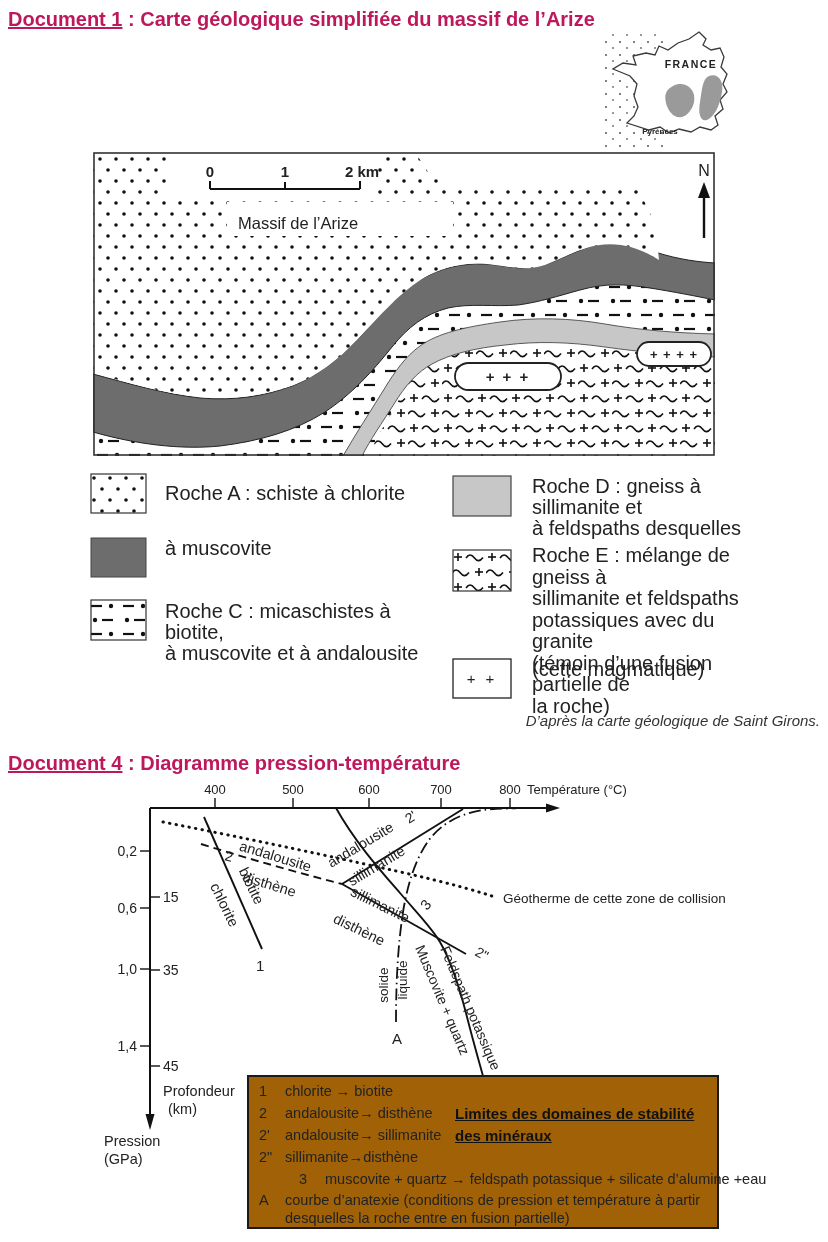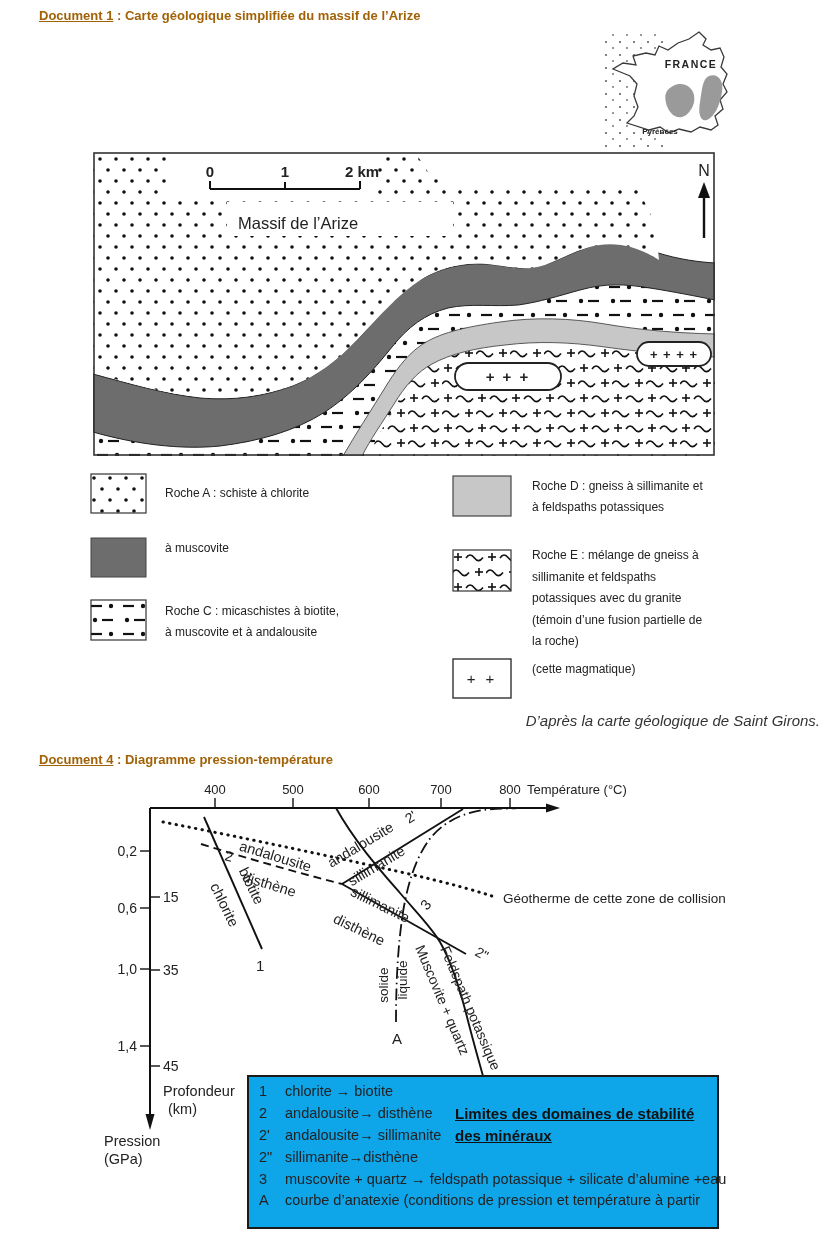--- a/index.html
+++ b/index.html
@@ -1,23 +1,23 @@
 <!DOCTYPE html>
 <html><head>
 <meta charset="utf-8">
 <style>
   html,body{margin:0;padding:0;}
   body{width:828px;height:1242px;background:#fff;position:relative;overflow:hidden;
        font-family:"Liberation Sans","DejaVu Sans",sans-serif;color:#1f1f1f;}
   .abs{position:absolute;}
-  .doc-header{font-weight:bold;font-size:13px;color:#a16207;margin-left:31px;}
+  .doc-header{font-weight:bold;font-size:20px;color:#be185d;}
   .doc-header .doclabel{text-decoration:underline;}
-  .legend-text{font-size:12px;line-height:21px;color:#222;}
+  .legend-text{font-size:20px;line-height:21px;color:#222;}
   .attribution{font-style:italic;font-size:15px;color:#333;text-align:right;}
-  .box2{border:2px solid #1a1a1a;background:#0ea5e9;}
+  .box2{border:2px solid #1a1a1a;background:#a16207;}
   .box2-row{position:absolute;left:10px;font-size:14.5px;color:#222;white-space:nowrap;}
   .box2-num{display:inline-block;width:26px;}
   .box2-title{position:absolute;left:206px;top:26px;width:260px;font-weight:bold;
               font-size:15px;line-height:22px;text-decoration:underline;color:#111;}
   svg text{fill:#222;}
 </style>
 </head>
 <body>
 
 <svg width="0" height="0" style="position:absolute" aria-hidden="true">
@@ -153,21 +153,21 @@
 <div class="abs legend-text" style="left:165px;top:601px;width:290px;">
   <div>Roche C : micaschistes à biotite,</div>
   <div>à muscovite et à andalousite</div>
 </div>
 
 <svg class="abs" style="left:452px;top:475px;" width="60" height="42">
   <rect x="1" y="1" width="58" height="40" fill="#c7c7c7" stroke="#444" stroke-width="1.2"></rect>
 </svg>
 <div class="abs legend-text" style="left:532px;top:476px;width:230px;">
   <div>Roche D : gneiss à sillimanite et</div>
-  <div>à feldspaths potassiques</div>
+  <div>à feldspaths desquelles</div>
 </div>
 
 <svg class="abs" style="left:452px;top:549px;" width="60" height="43">
   <rect x="1" y="1" width="58" height="41" fill="url(#patWave)" stroke="#333" stroke-width="1.2"></rect>
 </svg>
 <div class="abs legend-text" style="left:532px;top:545px;width:218px;line-height:21.5px;">
   <div class="just">Roche E : mélange de gneiss à</div>
   <div class="just">sillimanite et feldspaths</div>
   <div class="just">potassiques avec du granite</div>
   <div class="just">(témoin d’une fusion partielle de</div>
@@ -263,19 +263,20 @@
   <text x="392" y="1044" font-size="15">A</text>
   <text x="407" y="980" text-anchor="middle" font-size="13.5" transform="rotate(-90 407 980)">liquide</text>
   <text x="388" y="985" text-anchor="middle" font-size="13.5" transform="rotate(-90 388 985)">solide</text>
 </svg>
 
 <div class="abs box2" style="left:247px;top:1075px;width:468px;height:150px;">
   <div class="box2-row" style="top:6px;"><span class="box2-num">1</span><span>chlorite → biotite</span></div>
   <div class="box2-row" style="top:28px;"><span class="box2-num">2</span><span>andalousite→ disthène</span></div>
   <div class="box2-row" style="top:50px;"><span class="box2-num">2'</span><span>andalousite→ sillimanite</span></div>
   <div class="box2-row" style="top:72px;"><span class="box2-num">2"</span><span>sillimanite→disthène</span></div>
-  <div class="box2-row" style="top:94px;"><span class="box2-num">3</span><span>muscovite + quartz → feldspath potassique + silicate d’alumine +eau</span></div>
+  <div class="box2-row" style="top:94px;margin-left:40px;"><span class="box2-num">3</span><span>muscovite + quartz → feldspath potassique + silicate d’alumine +eau</span></div>
   <div class="box2-row" style="top:115px;"><span class="box2-num">A</span><span>courbe d’anatexie (conditions de pression et température à partir</span></div>
+  <div class="box2-row" style="top:133px;left:36px;"><span>desquelles la roche entre en fusion partielle)</span></div>
   <div class="box2-title">
     <div>Limites des domaines de stabilité</div>
     <div>des minéraux</div>
   </div>
 </div>
 
 </body></html>

